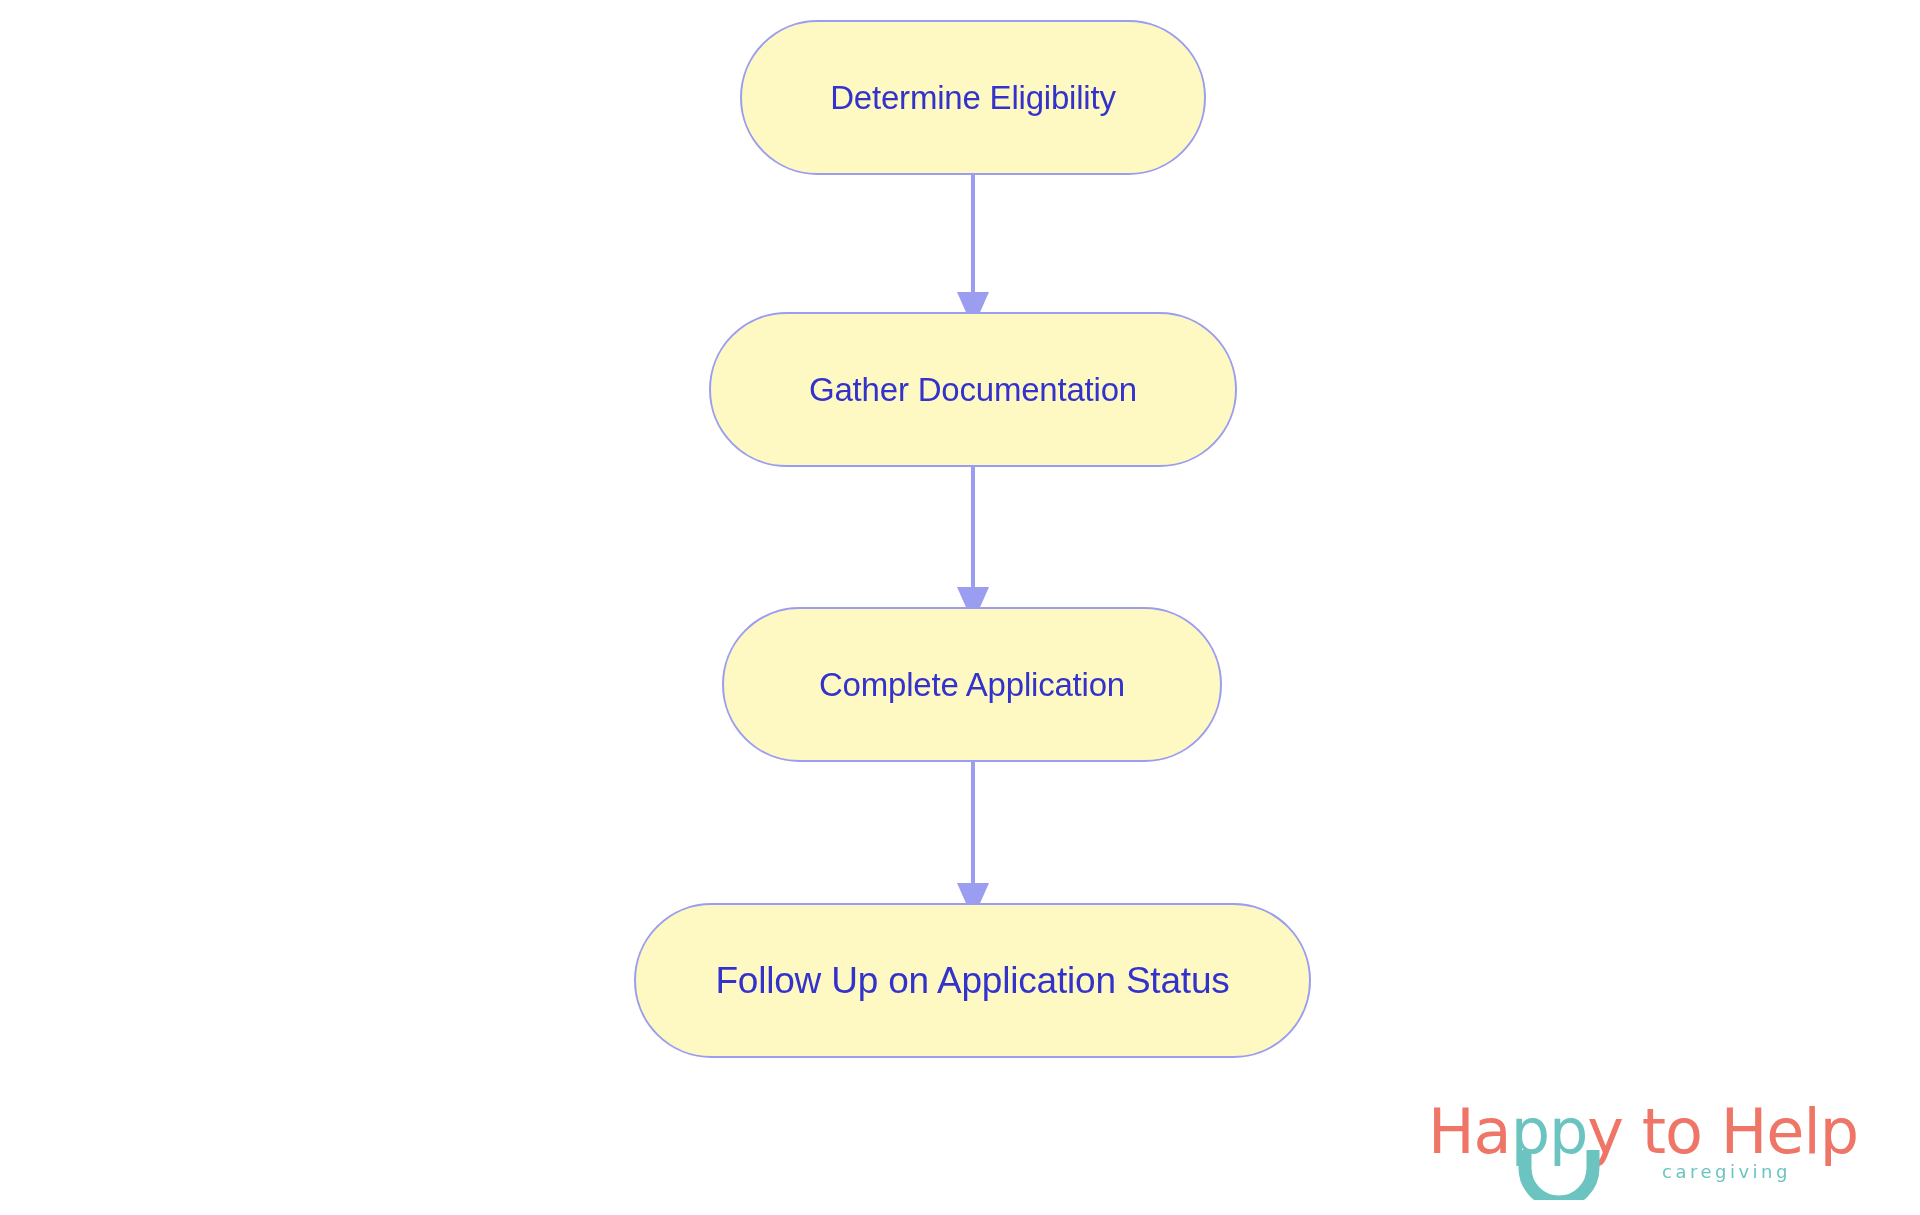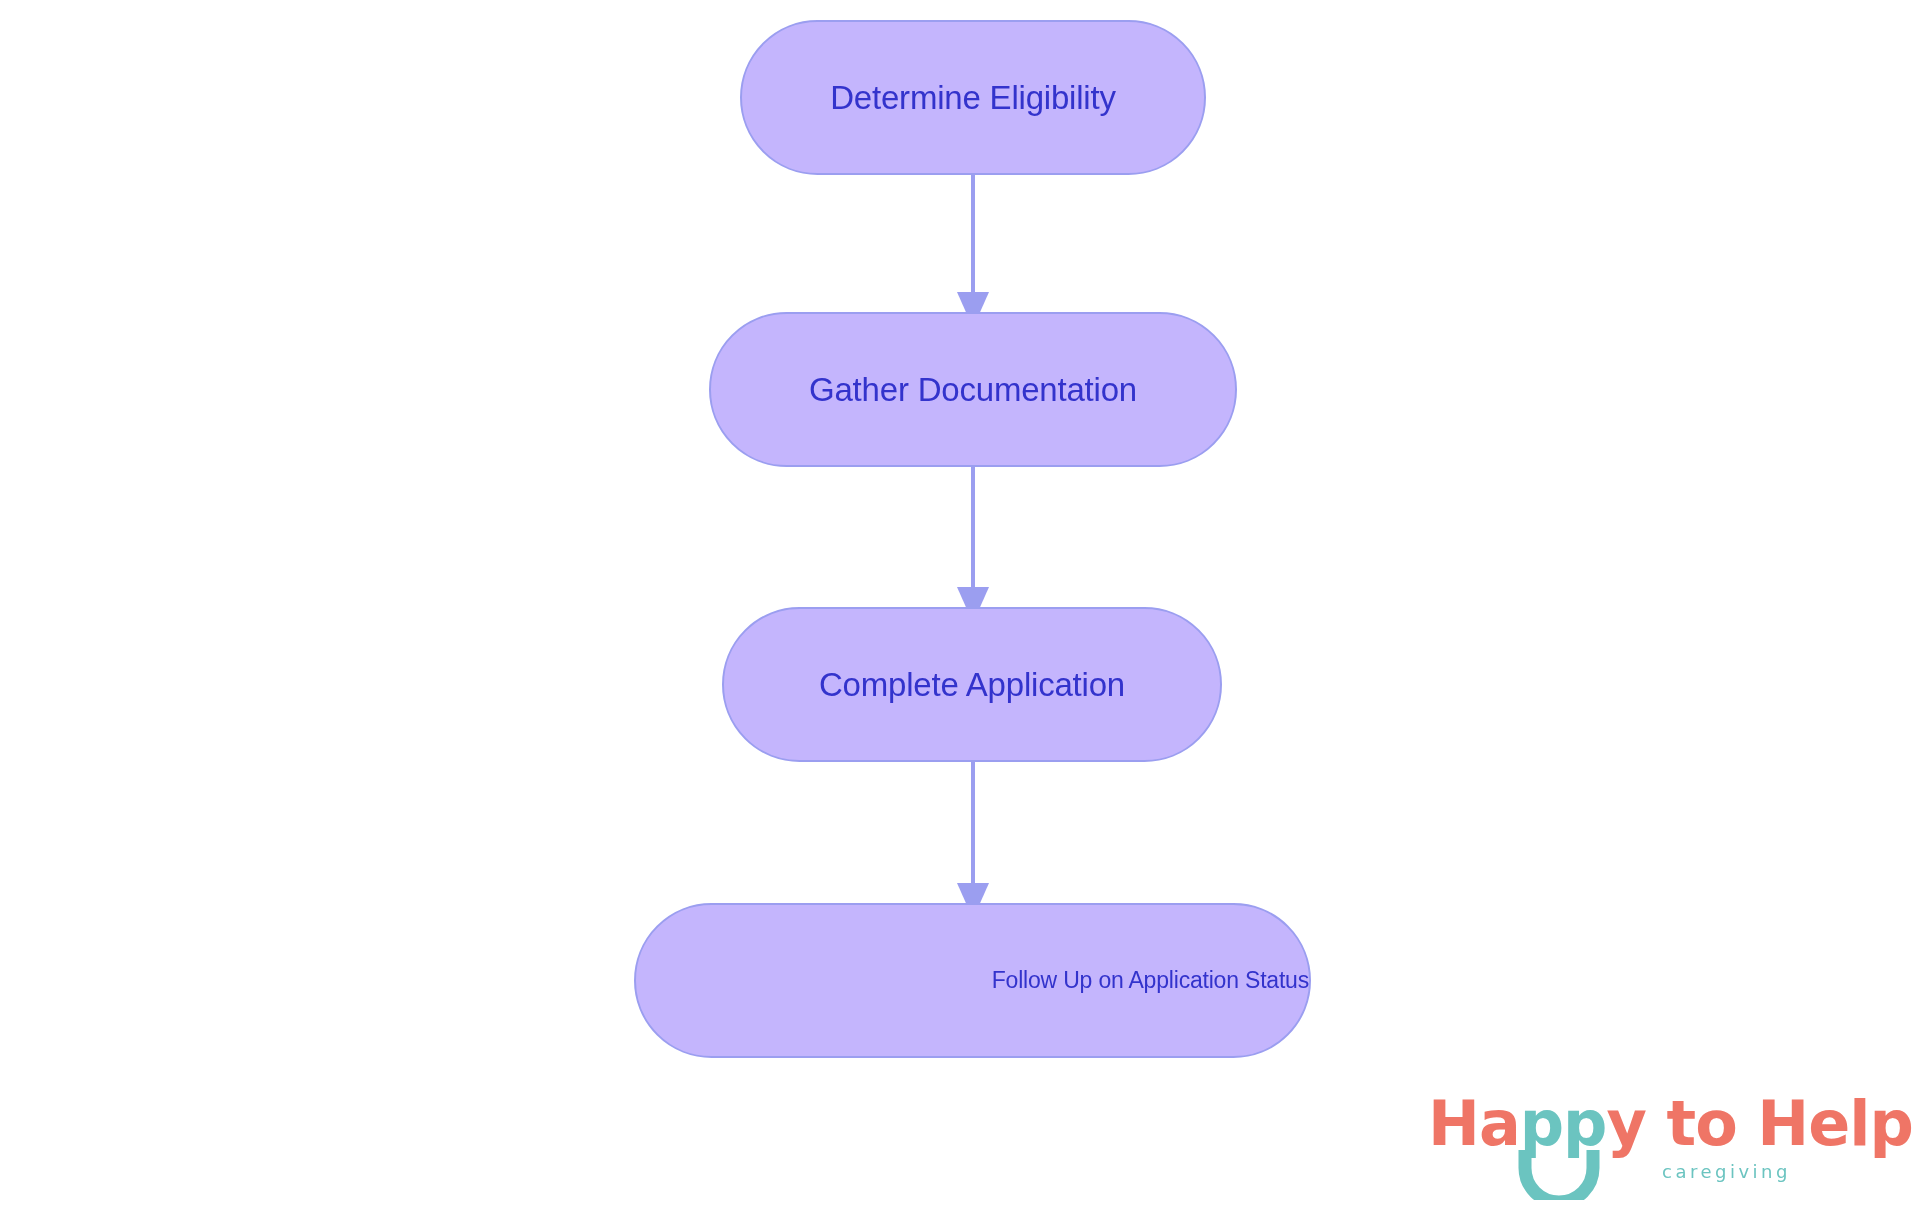--- a/index.html
+++ b/index.html
@@ -21,42 +21,42 @@
     left: 0;
     top: 0;
     width: 1920px;
     height: 1215px;
   }
 
   
   .node {
     position: absolute;
     box-sizing: border-box;
-    background: #c4b5fd;
+    background: #fef9c3;
     border: 2px solid #9B9EF0;
     border-radius: 90px;
     display: flex;
     align-items: center;
     justify-content: center;
     color: #3333CC;
     font-family: "Liberation Sans", sans-serif;
     font-weight: 400;
     letter-spacing: -0.2px;
     white-space: nowrap;
     -webkit-font-smoothing: antialiased;
   }
 
   .node-label {
     pointer-events: none;
   }
 
   #node-1 { left: 740px; top: 20px;  width: 466px; height: 155px; font-size: 33px; }
   #node-2 { left: 709px; top: 312px; width: 528px; height: 155px; font-size: 33px; }
   #node-3 { left: 722px; top: 607px; width: 500px; height: 155px; font-size: 33px; }
-  #node-4 { left: 634px; top: 903px; width: 677px; height: 155px; font-size: 23px; justify-content: flex-end; }
+  #node-4 { left: 634px; top: 903px; width: 677px; height: 155px; font-size: 37px; }
 
   
   .connector {
     position: absolute;
     left: 0;
     top: 0;
     width: 1920px;
     height: 1215px;
     overflow: visible;
     pointer-events: none;
@@ -66,23 +66,23 @@
   #brand-logo {
     position: absolute;
     left: 1428px;
     top: 1093px;
     width: 470px;
     height: 110px;
   }
   .logo-wordmark {
     position: absolute;
     left: 0;
-    top: 0;
+    top: 8px;
     font-family: "DejaVu Sans", sans-serif;
-    font-weight: bold;
+    font-weight: normal;
     font-size: 62px;
     letter-spacing: -1px;
     line-height: 1;
     white-space: nowrap;
   }
   .logo-seg-coral { color: #EF7566; }
   .logo-seg-teal  { color: #6BC4C0; }
   #logo-tagline {
     position: absolute;
     left: 234px;

